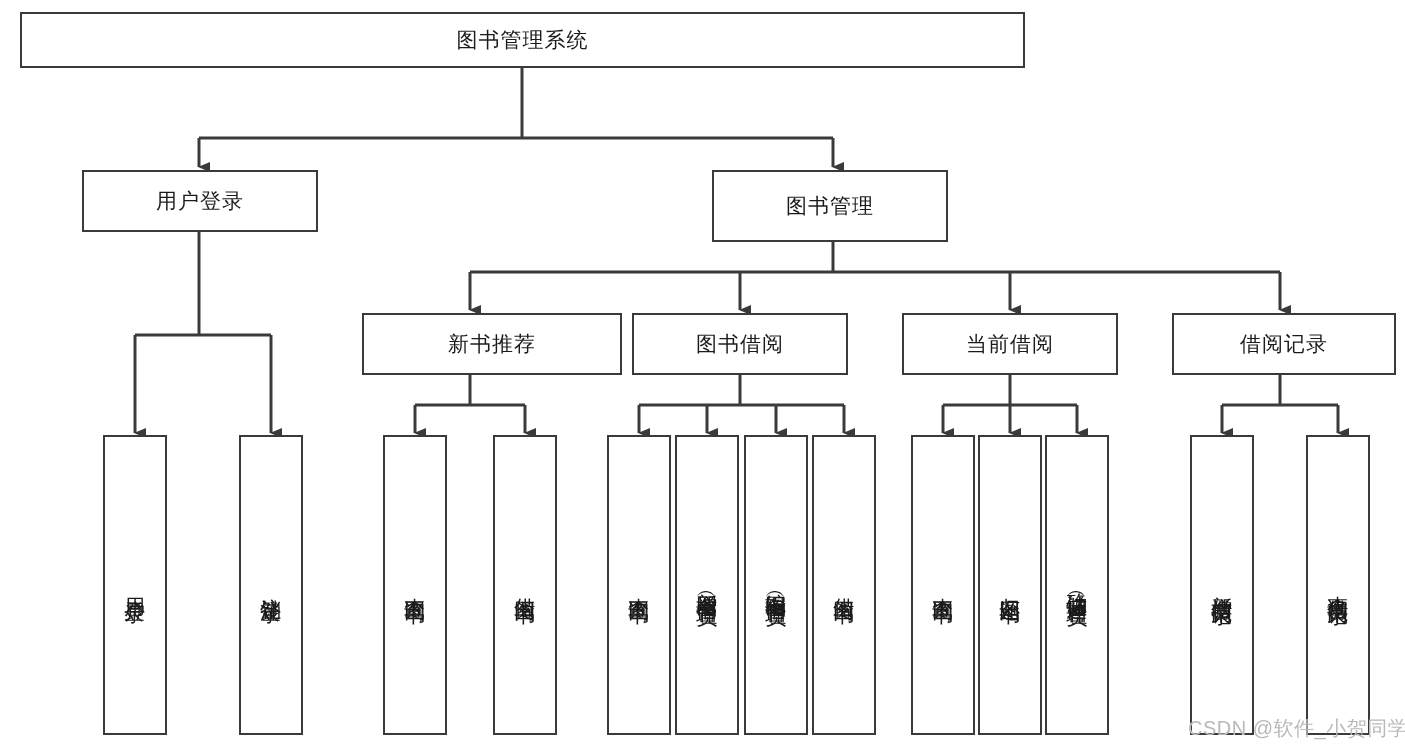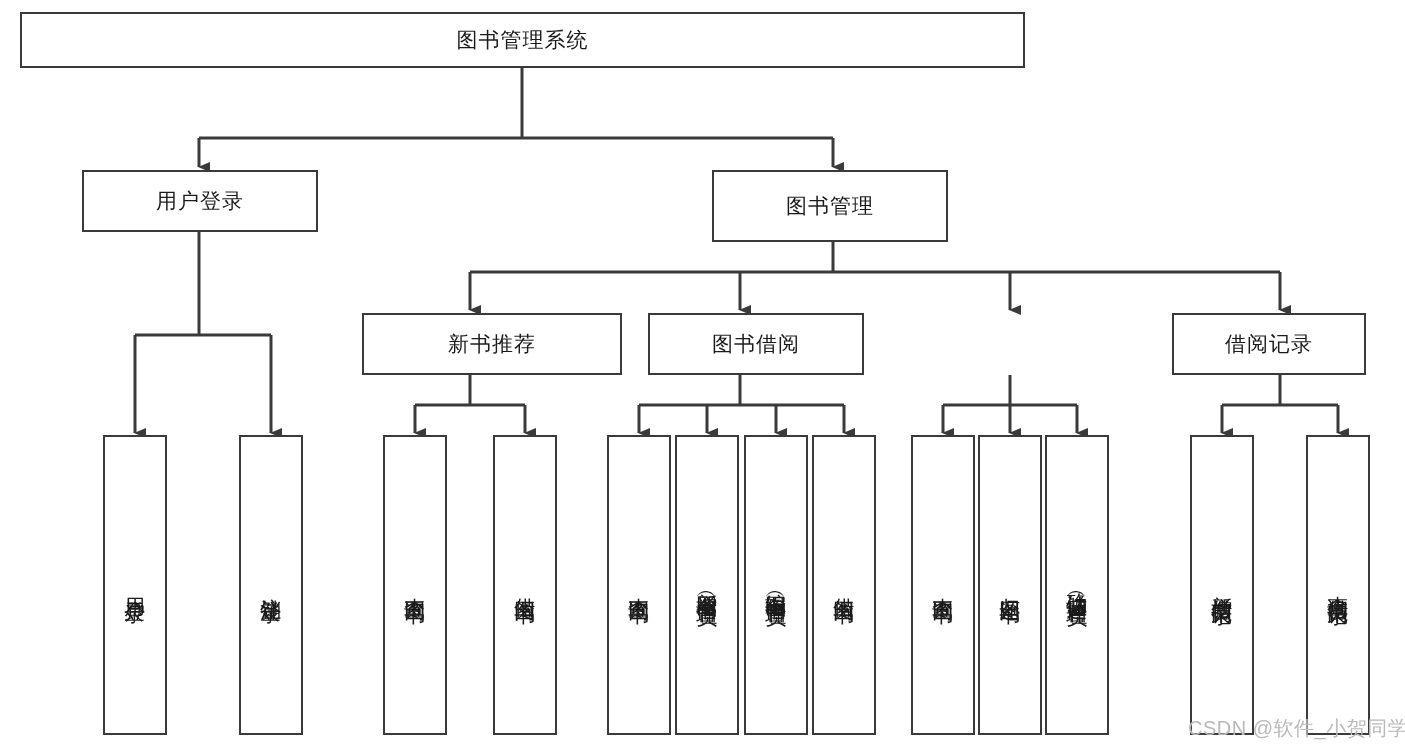--- a/index.html
+++ b/index.html
@@ -129,26 +129,29 @@
   </div>
 
   <div class="node h" style="left:712px; top:170px; width:236px; height:72px;">
     <span class="label">图书管理</span>
   </div>
 
   <div class="node h" style="left:362px; top:313px; width:260px; height:62px;">
     <span class="label">新书推荐</span>
   </div>
 
-  <div class="node h" style="left:632px; top:313px; width:216px; height:62px;margin-left:16px;">
+  <div class="node h" style="left:632px; top:313px; width:216px; height:62px;">
     <span class="label">图书借阅</span>
   </div>
 
-
-  <div class="node h" style="left:1172px; top:313px; width:194px; height:62px;">
+  <div class="node h" style="left:902px; top:313px; width:216px; height:62px;">
+    <span class="label">当前借阅</span>
+  </div>
+
+  <div class="node h" style="left:1172px; top:313px; width:224px; height:62px;">
     <span class="label">借阅记录</span>
   </div>
 
   <div class="node v" style="left:103px; top:435px; width:64px; height:300px;">
     <span class="label">用户登录</span>
   </div>
 
   <div class="node v" style="left:239px; top:435px; width:64px; height:300px;">
     <span class="label">注销登录</span>
   </div>

